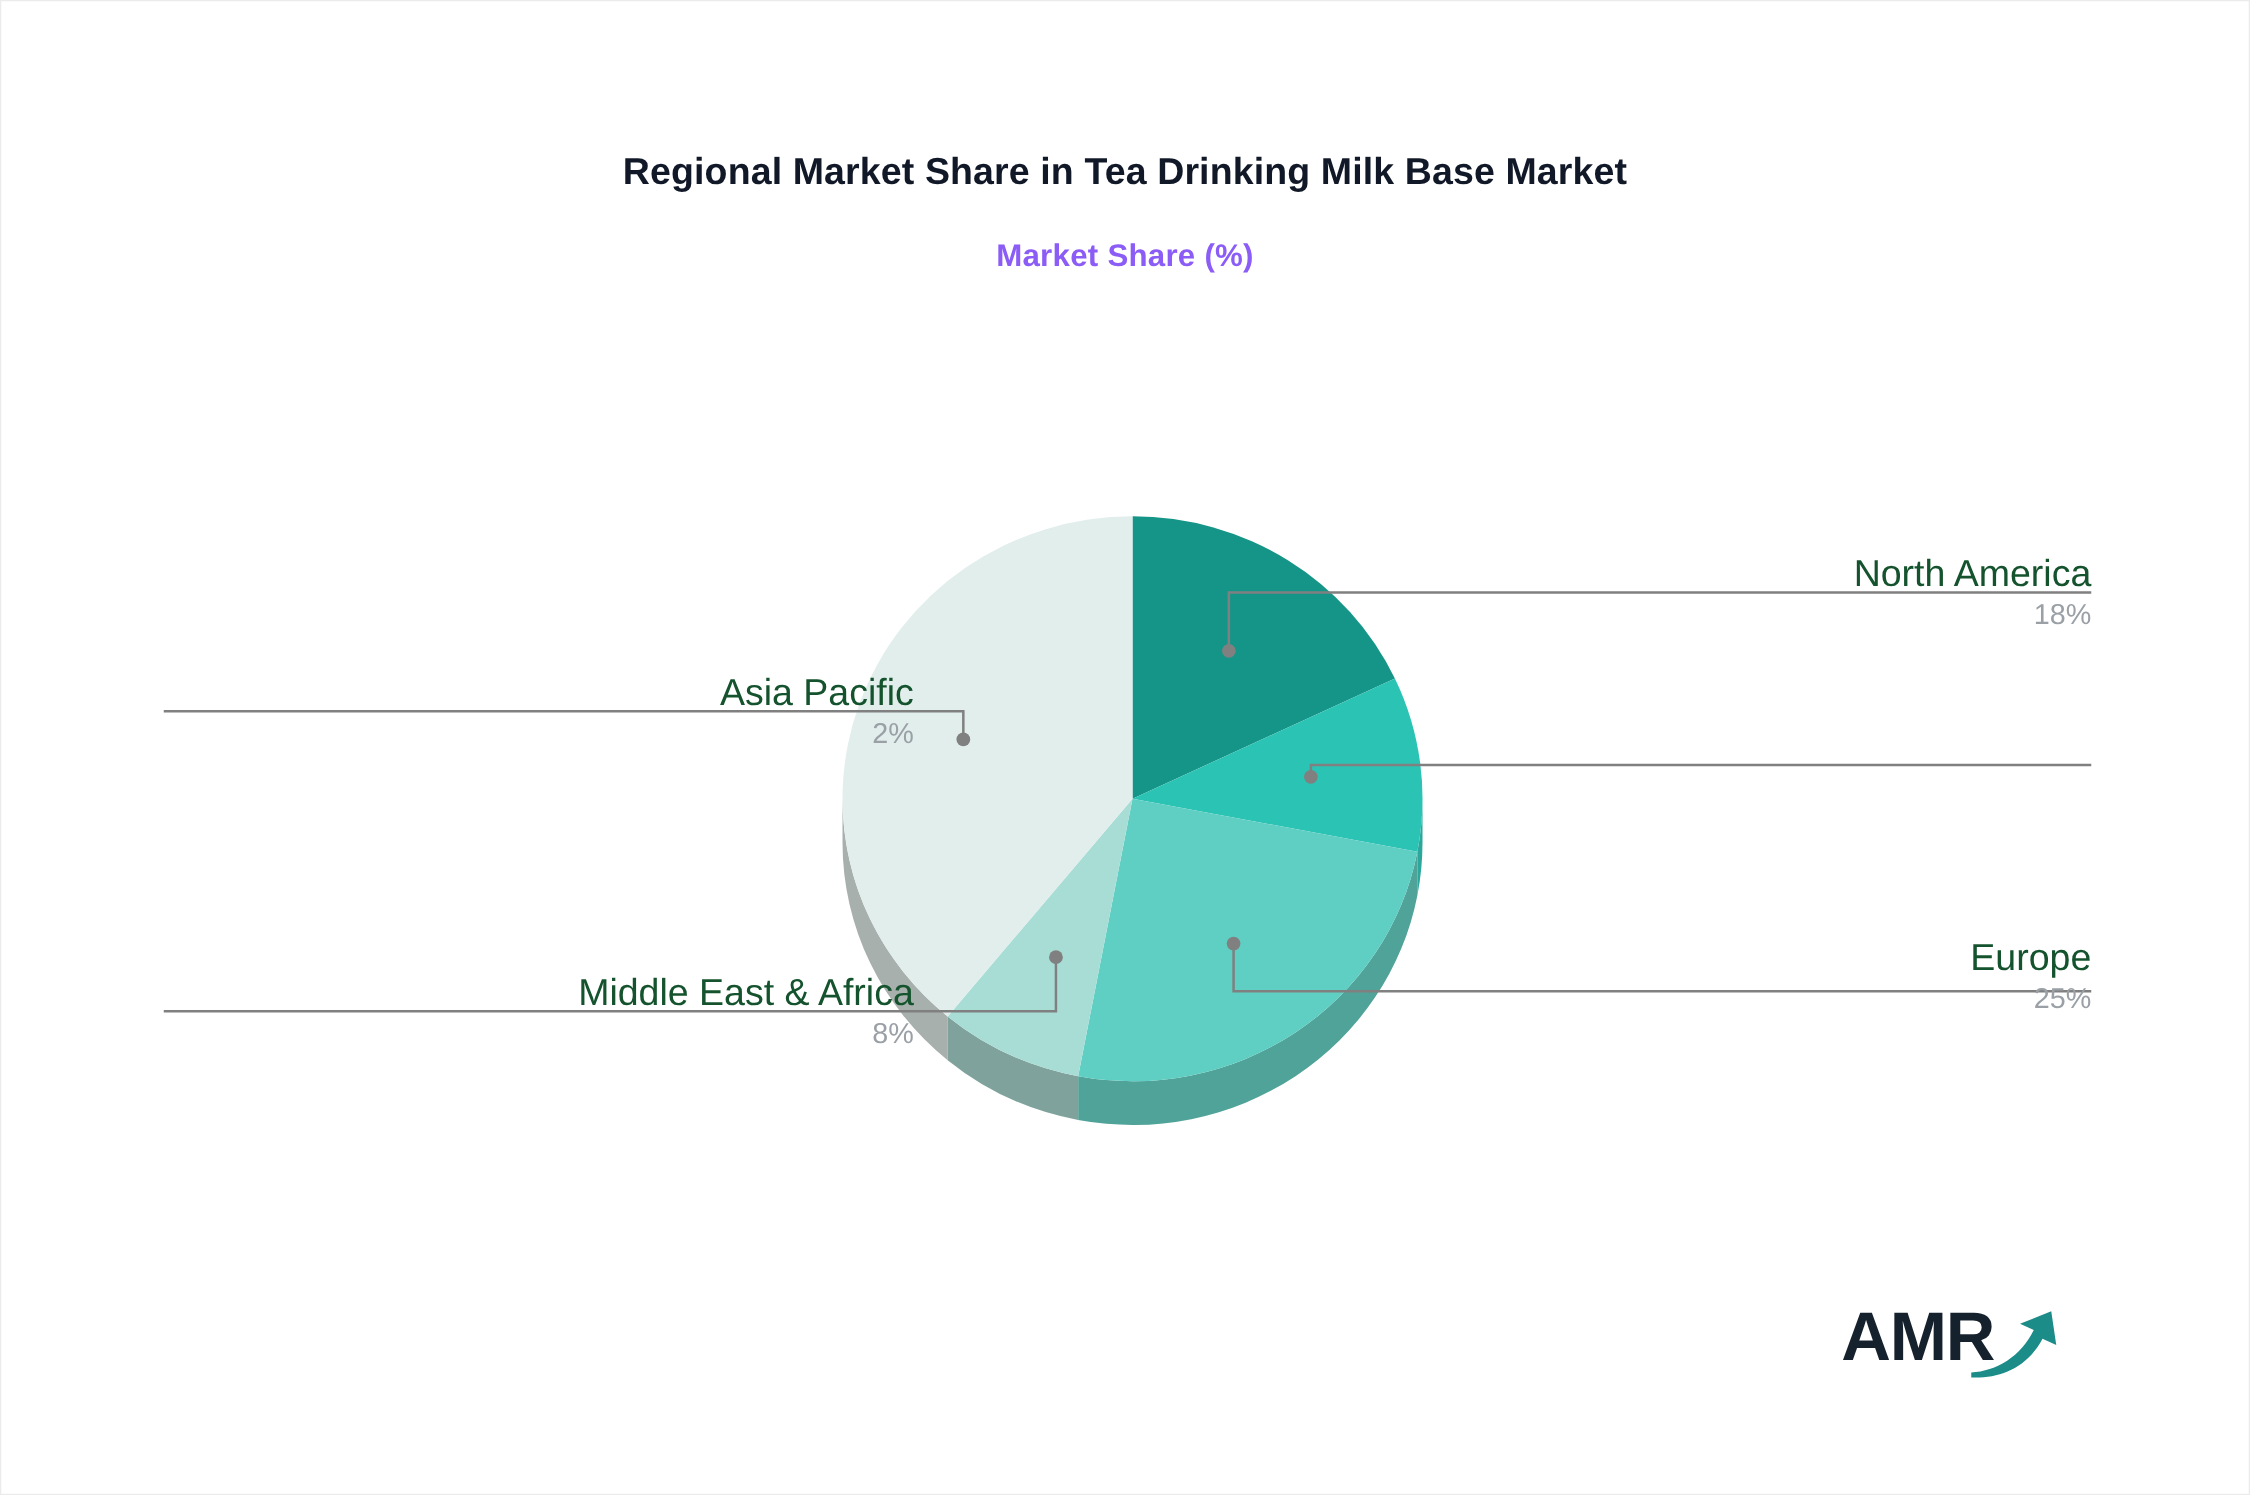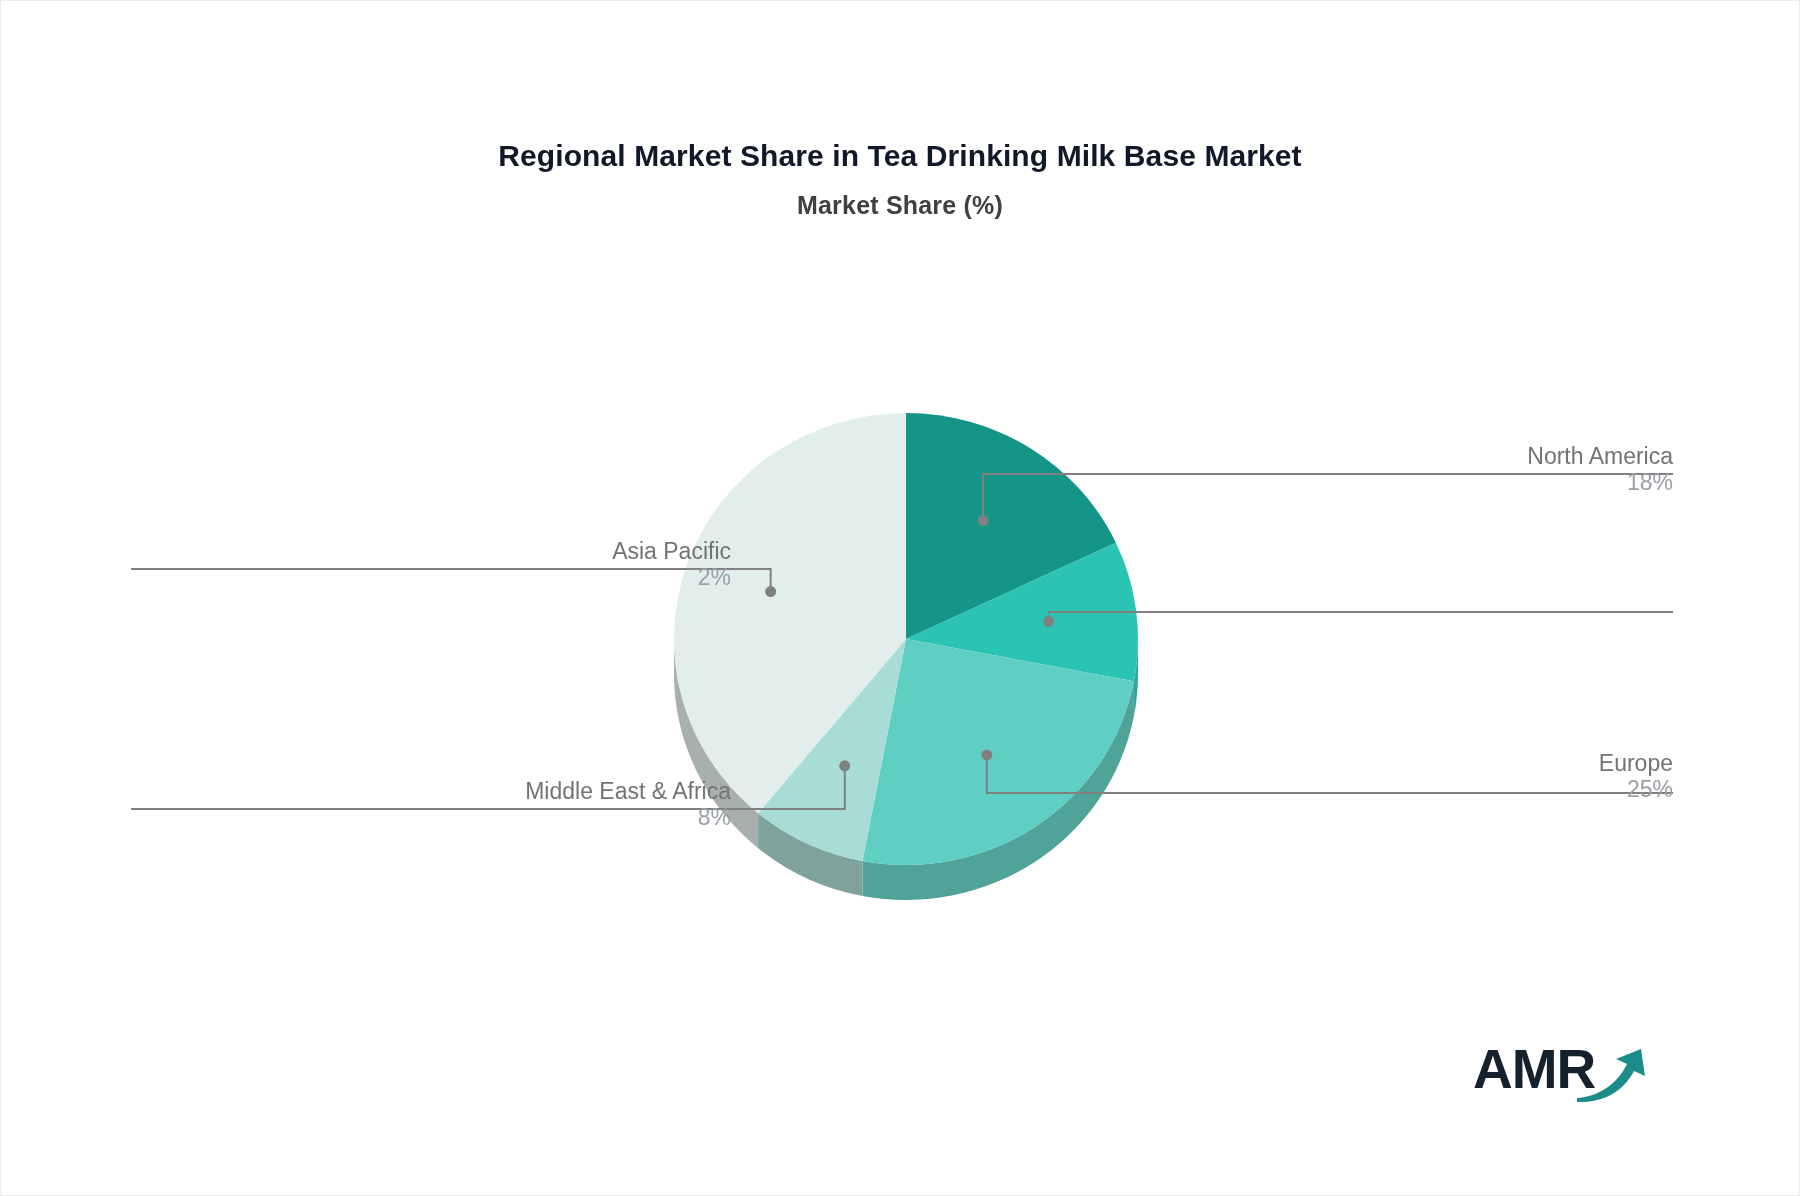--- a/index.html
+++ b/index.html
@@ -16,47 +16,47 @@
     height: 1196px;
     background: #ffffff;
     border: 1px solid #ebebeb;
     box-sizing: border-box;
     overflow: hidden;
   }
   .title {
     position: absolute;
     left: 0;
     right: 0;
-    top: 138px;
+    top: 120px;
     text-align: center;
     font-size: 30px;
     font-weight: bold;
     color: #111827;
     letter-spacing: 0.1px;
   }
   .subtitle {
     position: absolute;
     left: 0;
     right: 0;
     top: 190px;
     text-align: center;
     font-size: 25px;
     font-weight: bold;
-    color: #404040;
+    color: #8b5cf6;
     letter-spacing: 0.2px;
   }
   #chart-svg {
     position: absolute;
     left: 0;
     top: 0;
   }
   .label-group { position: absolute; }
   .label-name {
-    font-size: 23px;
-    color: #737373;
+    font-size: 30px;
+    color: #14532d;
     white-space: nowrap;
     line-height: 1.15;
   }
   .label-pct {
     font-size: 23px;
     color: #9aa0a6;
     white-space: nowrap;
     line-height: 1.15;
   }
   .label-right { text-align: right; }

